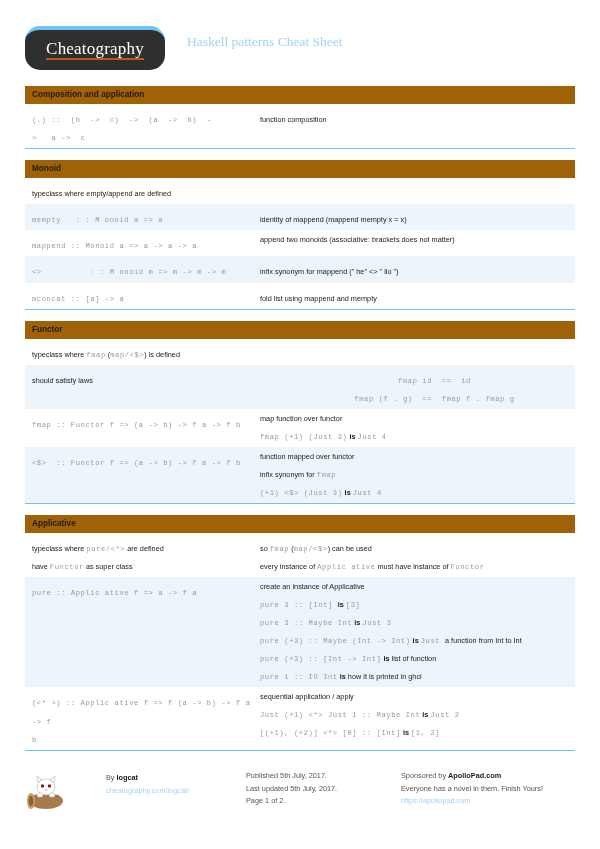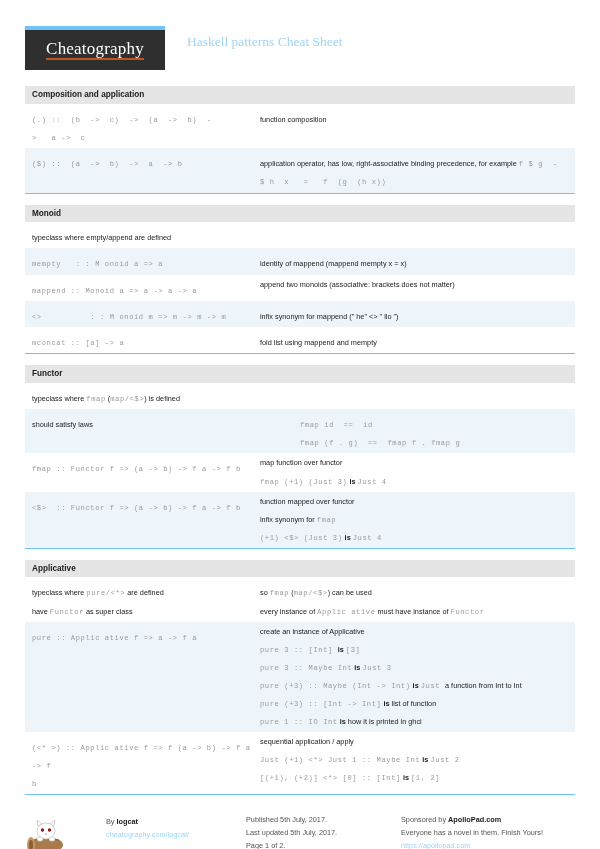--- a/index.html
+++ b/index.html
@@ -30,20 +30,21 @@
   .logo-box {
     width: 140px;
     height: 44px;
     background: #2f2f2f;
     border-top: 4px solid #6ec4f7;
     box-sizing: border-box;
     display: flex;
     align-items: center;
     justify-content: center;
     flex: none;
+    border-radius: 15px;
   }
   .logo-text {
     font-family: "Liberation Serif", serif;
     color: #ffffff;
     font-size: 17px;
     letter-spacing: .2px;
     border-bottom: 2px solid #c1541f;
     padding-bottom: 1px;
     line-height: 1.05;
   }
@@ -70,21 +71,21 @@
   }
   .byline b { color: #333333; }
 
   
   .content {
     padding: 16px 25px 0 25px;
     box-sizing: border-box;
   }
   .section { margin-bottom: 11px; }
   .section-header {
-    background: #e5e5e5;
+    background: #a16207;
     color: #1b1b1b;
     font-size: 8.2px;
     font-weight: bold;
     padding: 4px 6px 4px 7px;
     line-height: 1.2;
   }
   .rows { border-bottom: 1.5px solid #6ec4f7; }
   .row {
     display: flex;
     align-items: flex-start;
@@ -94,21 +95,21 @@
   }
   .row.alt { background: #edf5fb; }
   .row.full { display: block; }
   .cell-left {
     width: 228px;
     flex: none;
     padding-right: 8px;
     box-sizing: border-box;
   }
   .cell-right { flex: 1 1 auto; }
-  .cell-right.indent { padding-left: 40px; }
+  .cell-right.indent { padding-left: 40px; text-align: center; }
 
   .txt { font-size: 7.3px; line-height: 1.65; color: #1b1b1b; }
   .code {
     font-family: "Liberation Mono", monospace;
     font-size: 7.1px;
     line-height: 1.72;
     color: #9a9a9a;
     letter-spacing: .6px;
     white-space: pre-wrap;
     word-break: break-word;
@@ -160,29 +161,20 @@
     <div class="section">
       <div class="section-header">Composition and application</div>
       <div class="rows">
         <div class="row">
           <div class="cell-left">
             <span class="code">(.) ::  (b  -&gt;  c)  -&gt;  (a  -&gt;  b)  -
 &gt;   a -&gt;  c</span>
           </div>
           <div class="cell-right">
             <span class="txt">function composition</span>
-          </div>
-        </div>
-        <div class="row alt">
-          <div class="cell-left">
-            <span class="code">($) ::  (a  -&gt;  b)  -&gt;  a  -&gt; b</span>
-          </div>
-          <div class="cell-right">
-            <span class="txt">application operator, has low, right-associative binding precedence, for example </span><span class="code">f $ g  -
-$ h  x   =   f  (g  (h x))</span>
           </div>
         </div>
       </div>
     </div>
 
     <div class="section">
       <div class="section-header">Monoid</div>
       <div class="rows">
         <div class="row full">
           <span class="txt">typeclass where empty/append are defined</span>

